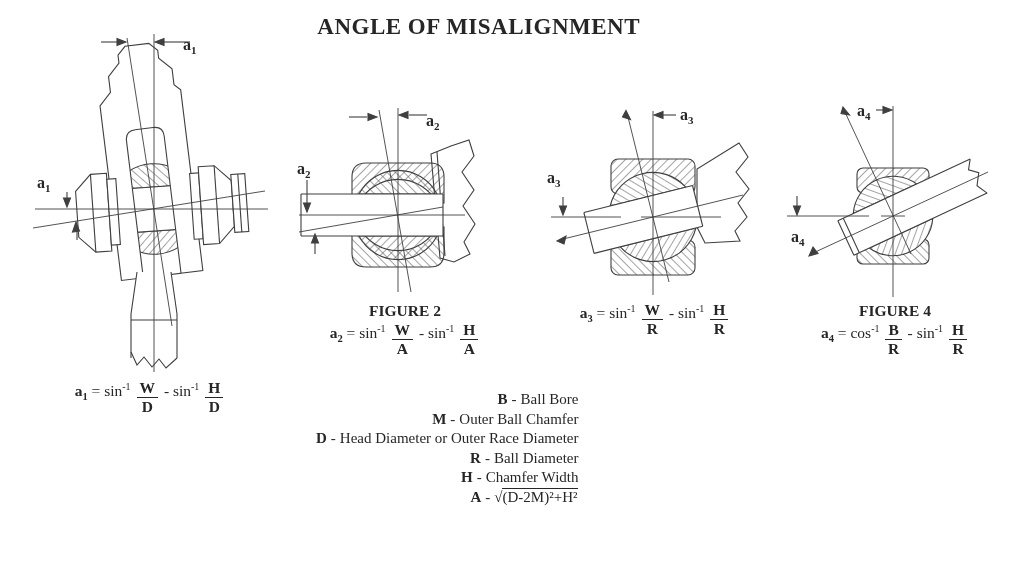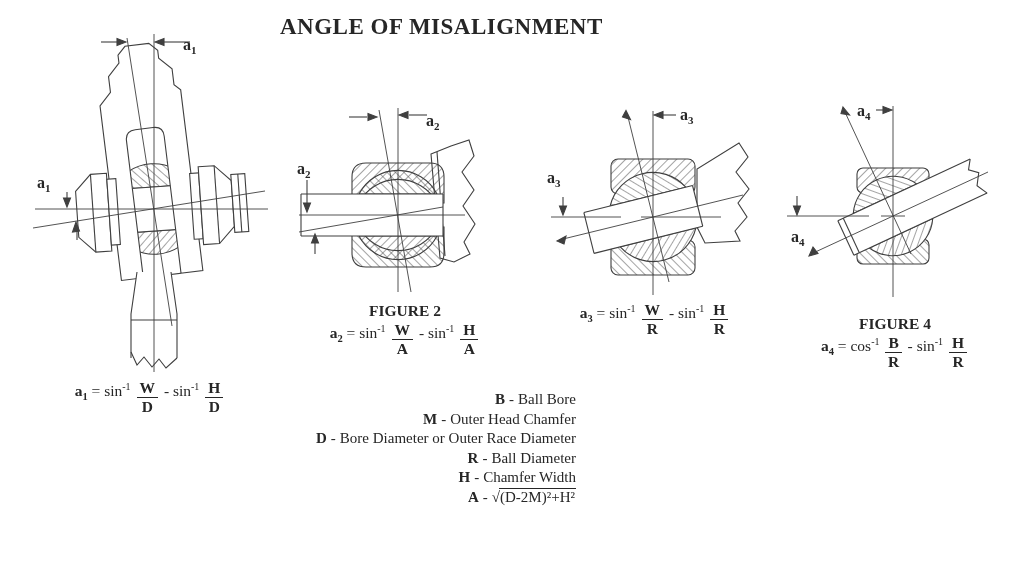--- a/index.html
+++ b/index.html
@@ -1,18 +1,18 @@
 <!DOCTYPE html>
 <html><head>
 <meta charset="utf-8">
 <style>
   html,body{margin:0;padding:0;background:#fff;}
   #page{position:relative;width:1024px;height:562px;background:#fff;overflow:hidden;
         font-family:"Liberation Serif","DejaVu Serif",serif;color:#262626;}
-  .title{position:absolute;left:280px;top:14px;width:360px;text-align:left;
+  .title{position:absolute;left:280px;top:14px;width:360px;text-align:right;
          font-size:23px;font-weight:bold;letter-spacing:.5px;}
   svg{position:absolute;}
   svg text{font-family:"Liberation Serif","DejaVu Serif",serif;font-weight:bold;font-size:16px;fill:#262626;}
   svg .sub{font-size:11px;}
   .figblock{position:absolute;text-align:center;}
   .figcap{font-size:15.5px;font-weight:bold;margin-bottom:2px;}
   .formula{font-size:15.5px;white-space:nowrap;}
   .formula .bvar{font-weight:bold;}
   .formula sub{font-size:10.5px;font-weight:bold;}
   .formula sup{font-size:10px;}
@@ -260,35 +260,35 @@
       <span class="bvar">a</span><sub>3</sub>
       <span>=</span>
       <span>sin</span><sup>-1</sup>
       <span class="frac"><span class="num">W</span><span class="den">R</span></span>
       <span>-</span>
       <span>sin</span><sup>-1</sup>
       <span class="frac"><span class="num">H</span><span class="den">R</span></span>
     </div>
   </div>
 
-  <div class="figblock" style="left:790px;top:315px;width:210px">
+  <div class="figblock" style="left:790px;top:302px;width:210px">
     <div class="figcap">FIGURE 4</div>
     <div class="formula">
       <span class="bvar">a</span><sub>4</sub>
       <span>=</span>
       <span>cos</span><sup>-1</sup>
       <span class="frac"><span class="num">B</span><span class="den">R</span></span>
       <span>-</span>
       <span>sin</span><sup>-1</sup>
       <span class="frac"><span class="num">H</span><span class="den">R</span></span>
     </div>
   </div>
 
   <div class="legend">
     <div class="legrow"><span class="sym">B</span><span class="sep">-</span><span>Ball Bore</span></div>
-    <div class="legrow"><span class="sym">M</span><span class="sep">-</span><span>Outer Head Chamfer</span></div>
-    <div class="legrow"><span class="sym">D</span><span class="sep">-</span><span>Bore Diameter or Outer Race Diameter</span></div>
+    <div class="legrow"><span class="sym">M</span><span class="sep">-</span><span>Outer Ball Chamfer</span></div>
+    <div class="legrow"><span class="sym">D</span><span class="sep">-</span><span>Head Diameter or Outer Race Diameter</span></div>
     <div class="legrow"><span class="sym">R</span><span class="sep">-</span><span>Ball Diameter</span></div>
     <div class="legrow"><span class="sym">H</span><span class="sep">-</span><span>Chamfer Width</span></div>
     <div class="legrow"><span class="sym">A</span><span class="sep">-</span><span class="rad-sign">√</span><span class="radicand">(D-2M)²+H²</span></div>
   </div>
 
 </div>
 
 </body></html>

